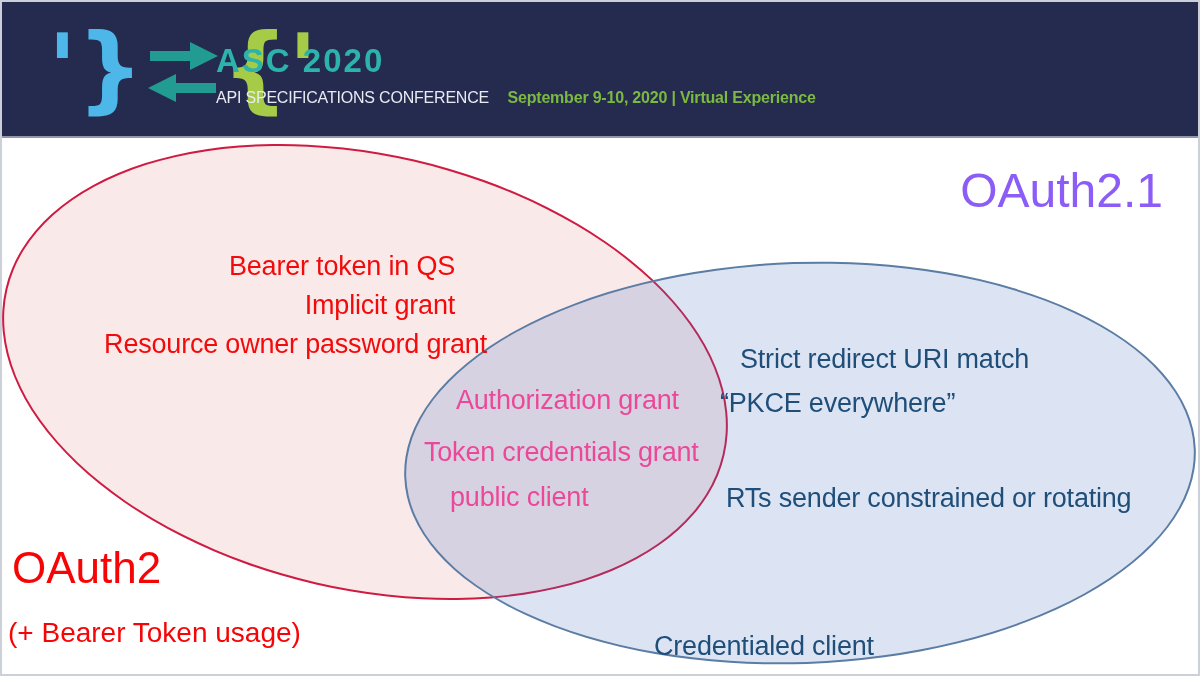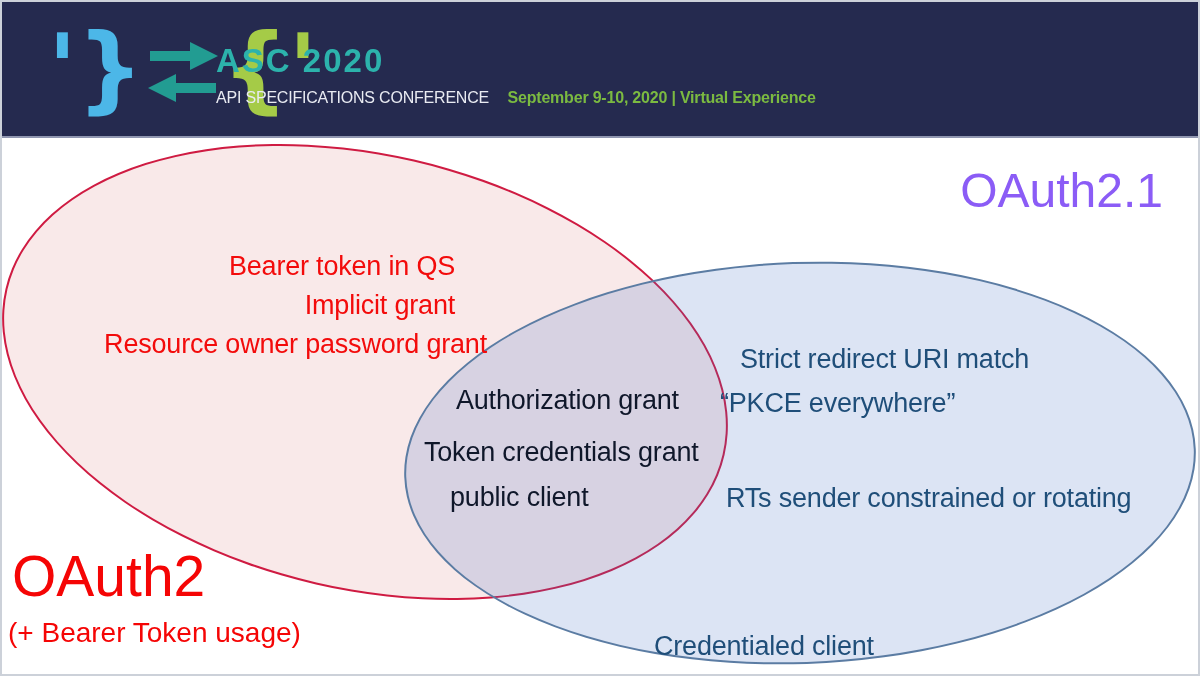--- a/index.html
+++ b/index.html
@@ -43,24 +43,24 @@
   }
   .ellipse.blue {
     left:404px; top:124px; width:788px; height:398px;
     transform:rotate(-2deg);
     border:2px solid #5b7ca3;
     background:rgba(68,114,196,0.19);
   }
   .t { position:absolute; line-height:1.2; white-space:nowrap; }
   .item { font-size:27px; letter-spacing:-0.2px; }
   .red-text   { color:#f30b0b; }
-  .black-text { color:#0f172a; }
+  .black-text { color:#ec4899; }
   .blue-text  { color:#1f4e79; }
   .right-title { right:37px; top:24px; font-size:48px; color:#8b5cf6; }
-  .left-title  { left:12px;  top:404px; font-size:57px; color:#f50505; }
+  .left-title  { left:12px;  top:404px; font-size:44px; color:#f50505; }
   .left-subtitle { left:8px; top:478px; font-size:28px; font-weight:normal; color:#f50505; }
   .ra { text-align:right; }
 </style>
 </head>
 <body>
 
 <div class="slide">
 
   <header class="topbar">
     <div class="logo">

